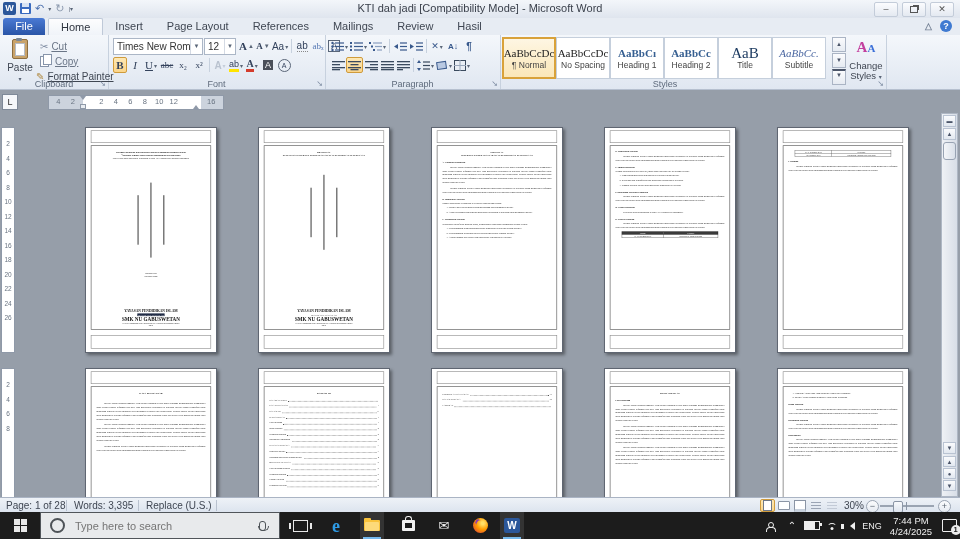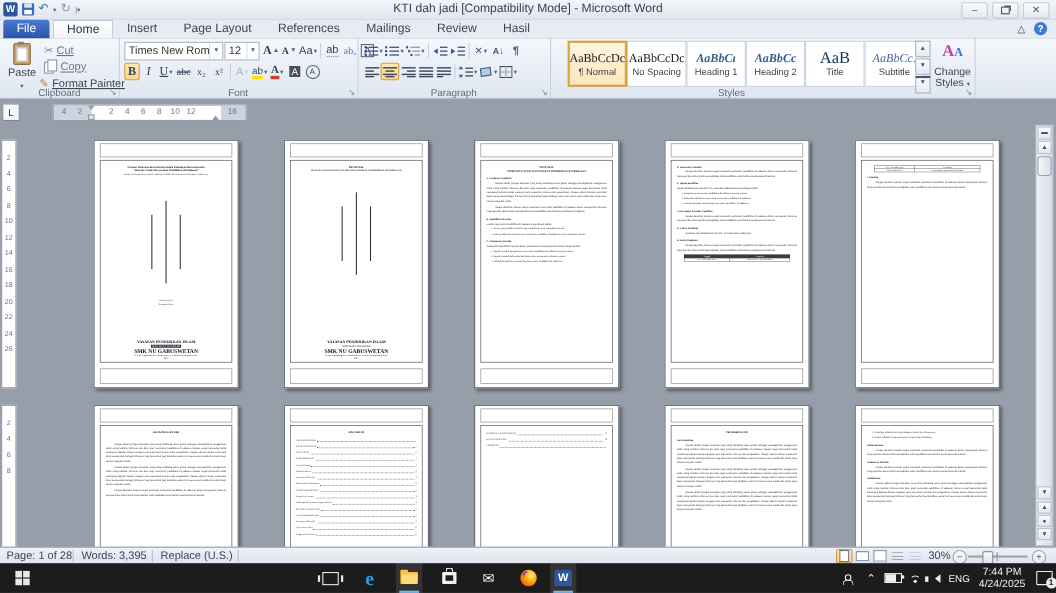--- a/index.html
+++ b/index.html
@@ -54,21 +54,21 @@
   .ashade{background:#4a4f59;color:#fff;font-size:9px;padding:0 2px;}
   .acirc{width:11px;height:11px;border:1px solid #5a6678;border-radius:50%;font-size:7px;line-height:11px;text-align:center;color:#33425c;}
   .vsep{width:1px;height:14px;background:#c7d1de;margin:0 2px;}
   .chgA1{color:#c33f9e;font-weight:bold;font-size:15px;font-family:"Liberation Serif",serif;}
   .chgA2{color:#3a6fd8;font-weight:bold;font-size:11px;font-family:"Liberation Serif",serif;}
   
   .stylecell{width:54px;height:42px;background:#fff;border:1px solid #c5cfdc;box-sizing:border-box;display:flex;flex-direction:column;align-items:center;justify-content:center;gap:1px;}
   .stylecell.sel{border:2px solid #d9a23a;background:linear-gradient(#fef6e3,#fbe7b8);}
   .sprev{font-family:"Liberation Serif",serif;font-size:11px;color:#222;line-height:12px;white-space:nowrap;}
   .sname{font-size:8.5px;color:#444;}
-  .h1c{color:#365f91;font-weight:bold;font-style:italic;}
+  .h1c{color:#365f91;font-weight:bold;}
   .titlec{font-size:15px;color:#17365d;}
   .subtc{font-style:italic;color:#4a66a0;}
   .scrollcol{position:absolute;display:flex;flex-direction:column;gap:1px;}
   .scbtn{width:12px;height:13px;border:1px solid #aab4c4;background:linear-gradient(#fafbfd,#e6ebf2);font-size:6px;color:#4a5468;text-align:center;line-height:12px;}
   .edrow{position:absolute;display:flex;align-items:center;gap:3px;font-size:10px;color:#3f4652;height:13px;}
   .binoc{position:relative;width:13px;height:9px;}
   .binoc::before,.binoc::after{content:"";position:absolute;top:1px;width:6px;height:6px;border-radius:50%;background:#7d9bd0;border:1px solid #3a5f9e;}
   .binoc::before{left:0;} .binoc::after{right:0;}
   
   .rulerrow{position:absolute;left:0;top:90px;width:960px;height:23px;background:#969ea9;}
@@ -451,21 +451,21 @@
               <line x1="0" y1="5.5" x2="12" y2="5.5" stroke="#9aa8bc" stroke-width="1"></line>
             </svg>
             <span class="mini">▾</span>
           </span>
       </div>
       <div class="glabel">Paragraph</div>
       <span class="launch">↘</span>
     </div>
 
     <div class="rgroup" style="left:500px;width:386px;">
-      <div style="position:absolute;left:16px;top:2px;display:flex;">
+      <div style="position:absolute;left:2px;top:2px;display:flex;">
           <div class="stylecell sel">
           <span class="sprev">AaBbCcDc</span>
           <span class="sname">¶ Normal</span>
         </div>
           <div class="stylecell">
           <span class="sprev">AaBbCcDc</span>
           <span class="sname">No Spacing</span>
         </div>
           <div class="stylecell">
           <span class="sprev h1c">AaBbCı</span>
@@ -895,20 +895,26 @@
 
   <div class="taskbar">
     <div class="start">
       <span class="winlogo">
           <i></i>
           <i></i>
           <i></i>
           <i></i>
         </span>
     </div>
+    <div class="tsearch">
+      <span class="cring"></span>
+      <input placeholder="Type here to search" style="">
+      <span class="micbody"></span>
+      <span class="micstand" style="margin-left:-11px;"></span>
+    </div>
     <div class="tslot" style="left:288px;">
         <span class="tview"></span>
       </div>
     <div class="tslot" style="left:324px;">
         <span class="edge-e">e</span>
       </div>
     <div class="tslot active" style="left:360px;">
         <span class="folder"></span>
         <span class="uline"></span>
       </div>

